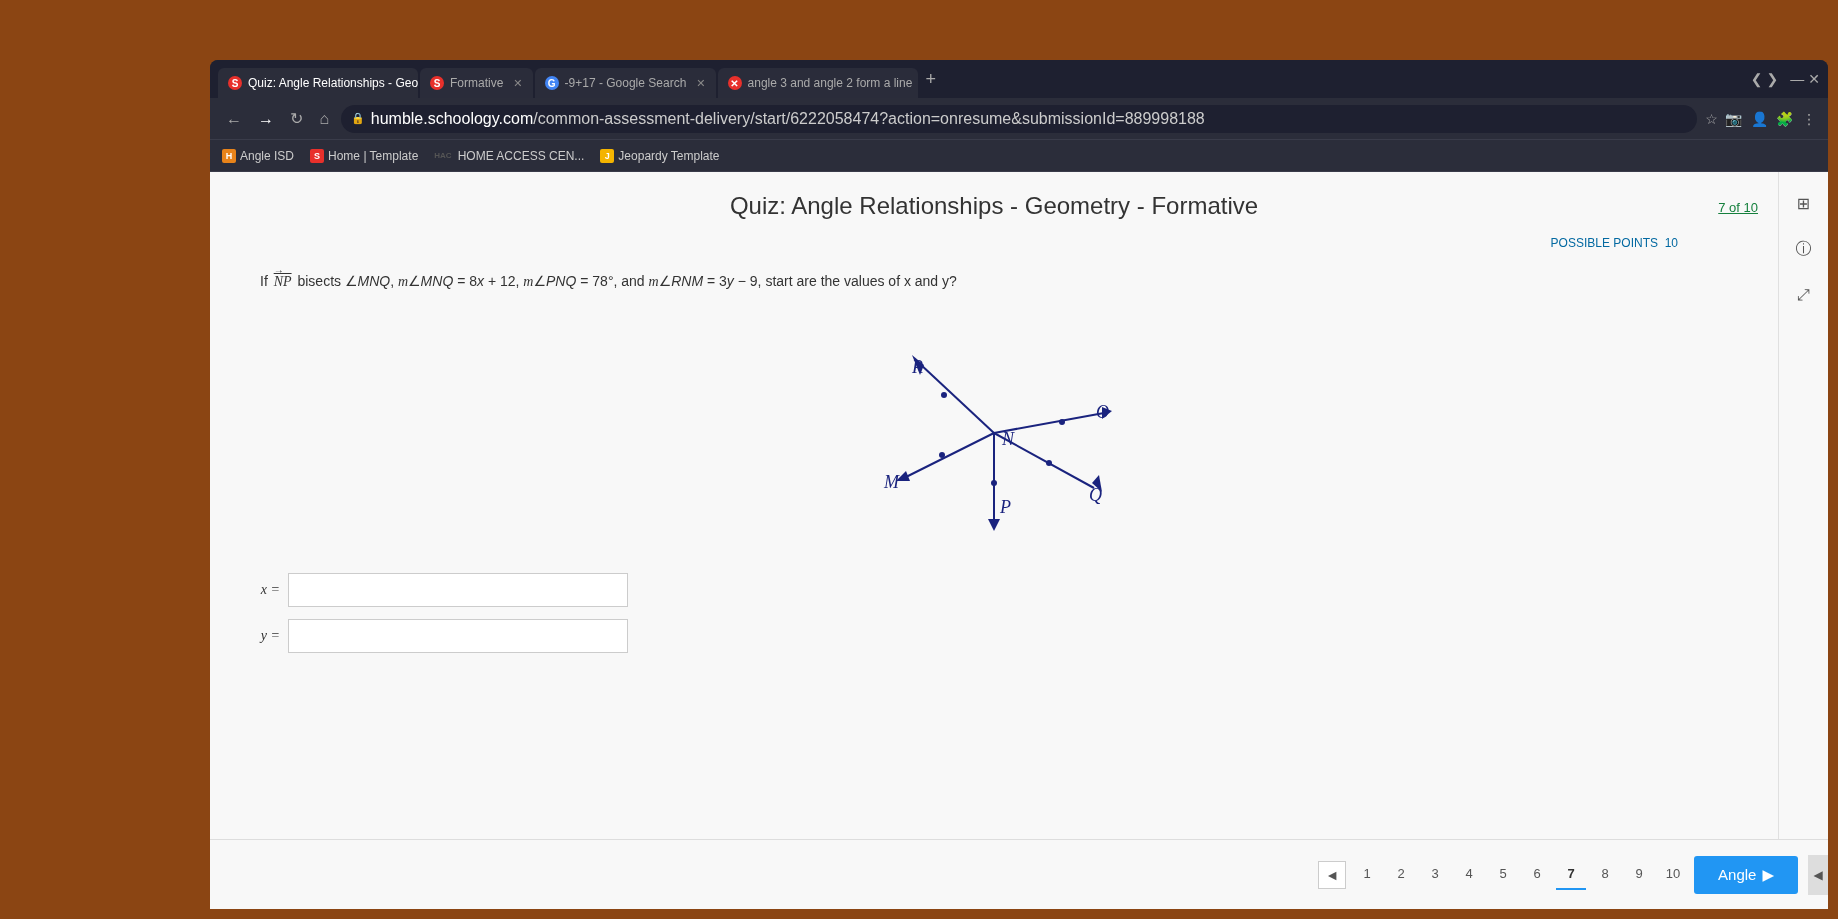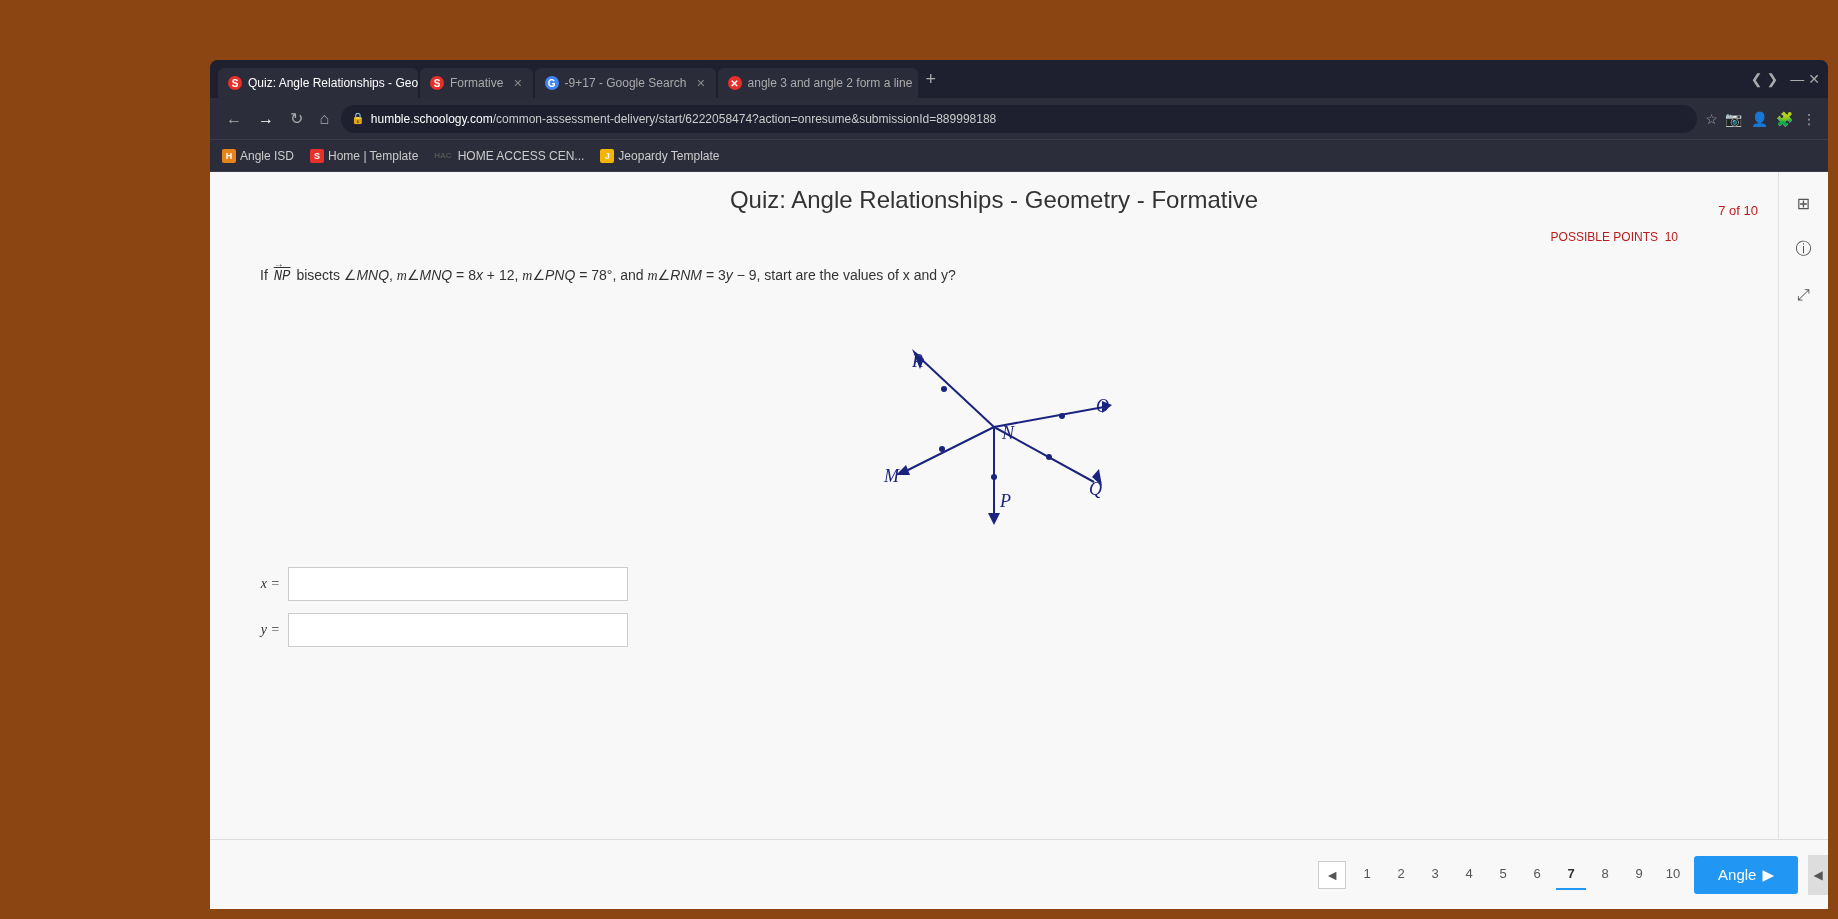--- a/index.html
+++ b/index.html
@@ -118,21 +118,21 @@
       border-radius: 16px;
       height: 28px;
       display: flex;
       align-items: center;
       padding: 0 10px;
       gap: 6px;
       font-size: 12px;
       color: #ccc;
     }
     .lock-icon { color: #4CAF50; font-size: 11px; }
-    .url-text { color: #ccc; font-size: 12px; overflow: hidden; white-space: nowrap; }
+    .url-text { color: #ccc; font-size: 16px; overflow: hidden; white-space: nowrap; }
     .url-domain { color: #fff; }
     .toolbar-icons {
       display: flex;
       gap: 8px;
       align-items: center;
       color: #aaa;
     }
     .toolbar-icons span { cursor: pointer; font-size: 14px; }
 
     
@@ -180,46 +180,46 @@
     
     .quiz-area {
       flex: 1;
       background: #f8f8f8;
       display: flex;
       overflow: hidden;
     }
 
     .quiz-main {
       flex: 1;
-      padding: 2px 40px;
+      padding: 20px 40px;
       overflow-y: auto;
       position: relative;
-      margin-top: 12px;
     }
 
     .quiz-title {
       font-size: 24px;
       color: #333;
       text-align: center;
       margin-bottom: 16px;
       font-weight: normal;
     }
 
     .question-count {
       position: absolute;
-      top: 19px;
+      top: 28px;
       right: 20px;
       font-size: 13px;
-      color: #b91c1c;
+      color: #15803d;
+      text-decoration: underline;
     }
 
     .possible-points {
       text-align: right;
       font-size: 12px;
-      color: #b91c1c;
+      color: #0369a1;
       margin-bottom: 20px;
       padding-right: 60px;
     }
 
     .question-text {
       font-size: 14px;
       color: #333;
       margin-bottom: 20px;
       line-height: 1.6;
       padding-left: 10px;
@@ -448,21 +448,21 @@
         <div class="possible-points">
           <span>POSSIBLE POINTS</span>&nbsp;
           <span>10</span>
         </div>
 
         <div class="question-text">
           <span>If </span>
           
           <span style="display:inline-block; position:relative; margin: 0 2px;">
             <span style="position:absolute;top:-8px;left:0;font-size:10px;">→</span>
-            <span style="font-family:Liberation Mono, monospace;font-style:italic;text-decoration:overline;">NP</span>
+            <span style="font-family:Liberation Serif, serif;font-style:italic;text-decoration:overline;">NP</span>
           </span>
           <span> bisects ∠<em>MNQ</em>, </span>
           <span style="font-family:'Times New Roman',serif;font-style:italic;">m</span><span>∠<em>MNQ</em> = 8<em>x</em> + 12,</span>
           <span style="font-family:'Times New Roman',serif;font-style:italic;"> m</span><span>∠<em>PNQ</em> = 78°,</span>
           <span> and </span>
           <span style="font-family:'Times New Roman',serif;font-style:italic;">m</span><span>∠<em>RNM</em> = 3<em>y</em> − 9,</span>
           <span> start are the values of x and y?</span>
         </div>
 
         <div class="diagram-container">

